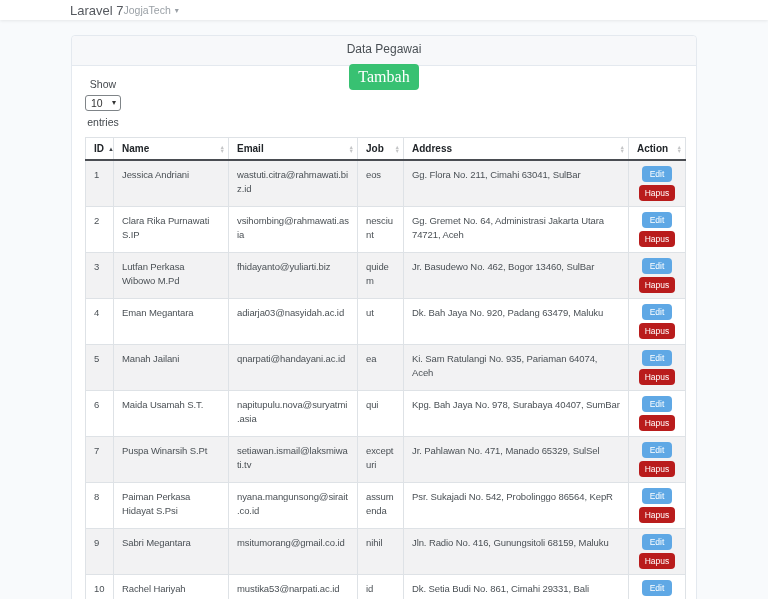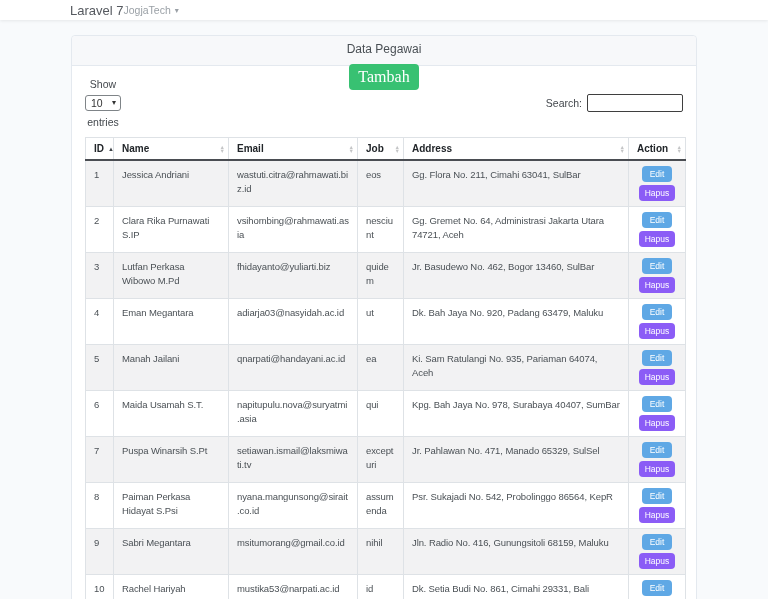--- a/index.html
+++ b/index.html
@@ -92,21 +92,21 @@
   }
   .data tbody tr { background: #fff; height: 42px; }
   .data tbody tr:nth-child(odd) { background: #f2f2f3; }
   .data tbody tr:last-child td { border-bottom: 2px solid #55585c; }
   .cell-actions { text-align: center; padding: 5px 4px !important; }
   .btn-edit, .btn-del {
     display: inline-block; border: none; border-radius: 4px;
     color: #fff; font-size: 8.5px; cursor: pointer; font-family: inherit;
   }
   .btn-edit { background: #5fa8e5; padding: 3px 8px; margin-bottom: 3px; }
-  .btn-del  { background: #8b5cf6; padding: 3px 6px; }
+  .btn-del  { background: #b91c1c; padding: 3px 6px; }
 </style>
 </head>
 <body>
 
 <nav class="navbar">
   <span class="brand">Laravel 7</span>
   <span class="user-menu">
     <span>JogjaTech</span>
     <span class="caret-down">▾</span>
   </span>
@@ -124,24 +124,20 @@
 
       <div class="controls">
         <div class="length">
           <span>Show</span>
           <span class="select-wrap">
             <select class="page-len">
               <option>10</option>
             </select>
           </span>
           <span>entries</span>
-        </div>
-        <div class="search">
-          <span>Search:</span>
-          <input type="text" value="" style="">
         </div>
       </div>
 
       <table class="data">
         <colgroup>
           <col style="width:28px">
             <col style="width:115px">
             <col style="width:129px">
           <col style="width:46px">
             <col style="width:225px">

